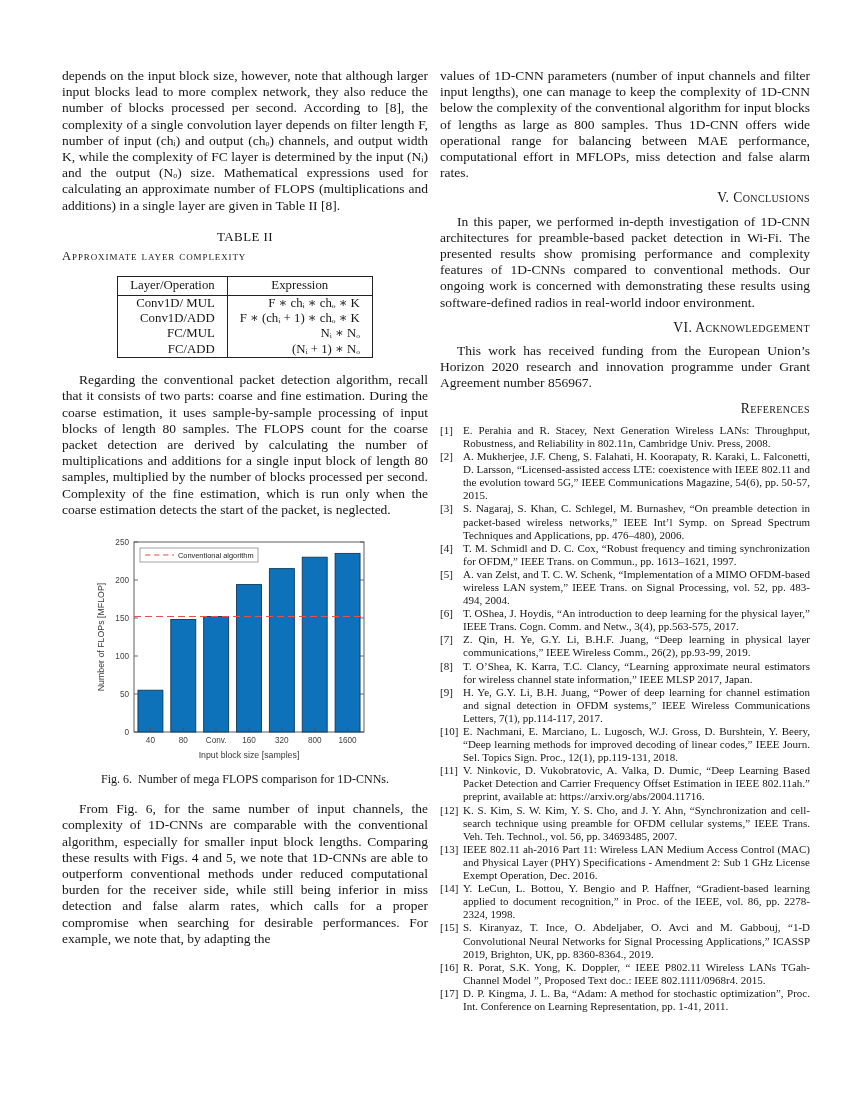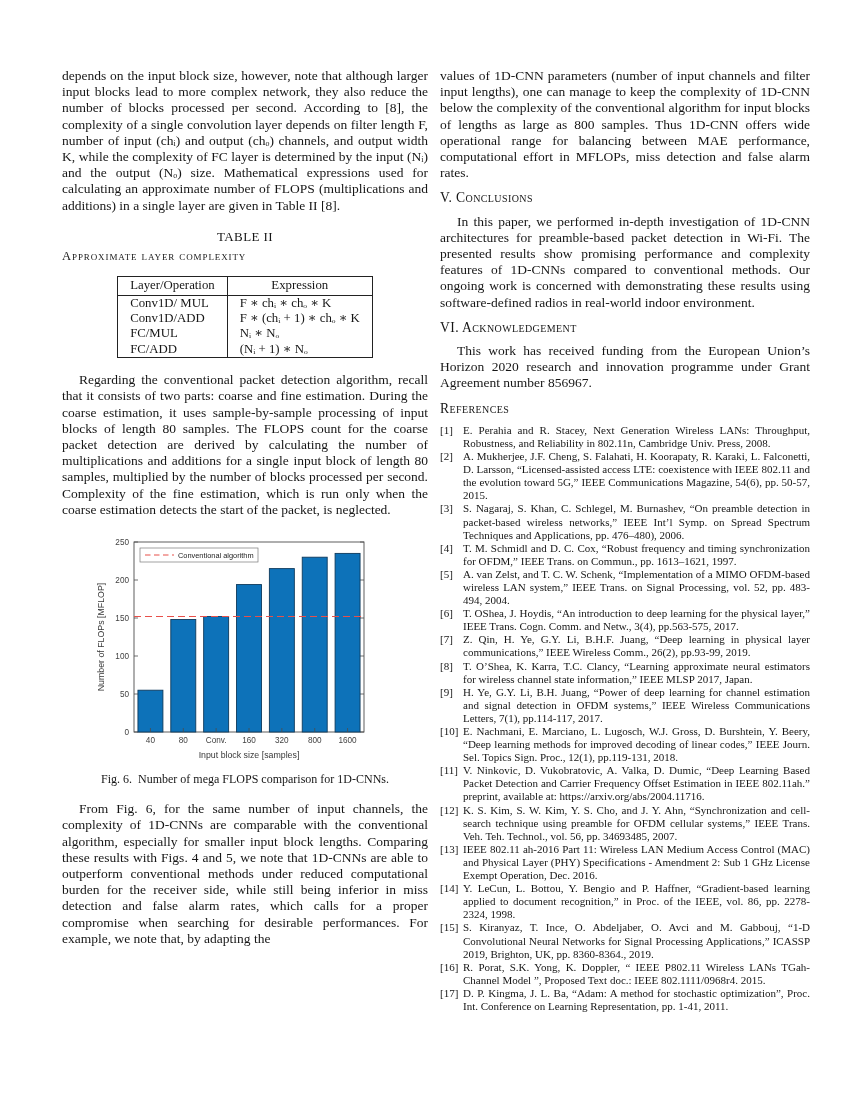--- a/index.html
+++ b/index.html
@@ -18,31 +18,31 @@
   p.indent { text-indent:17px; }
   .para { margin-top:0; }
   .mt { margin-top:14px; }
 
   
   .table-block { margin-top:15px; }
   .table-label { text-align:center; font-size:13px; letter-spacing:0.4px; }
   .table-caption { text-align:left; font-variant:small-caps; font-size:12.6px; letter-spacing:0.9px; margin-top:3px; margin-bottom:12px; }
   table.cmplx { margin:0 auto; border-collapse:collapse; font-size:12.8px; line-height:15.4px; border:1.2px solid #222; }
   table.cmplx th { font-weight:normal; border-bottom:1.2px solid #222; padding:1px 12px; text-align:center; }
-  table.cmplx td { padding:0 12px; text-align:left; }
+  table.cmplx td { padding:0 12px; text-align:right; }
   table.cmplx th:first-child, table.cmplx td:first-child { border-right:1.2px solid #222;margin-left:40px; }
   td.expr, .expr { }
 
   
   .figure-block { margin-top:16px; }
   svg.chart { display:block; margin-left:30px; font-family:"Liberation Sans", "DejaVu Sans", sans-serif; }
   .fig-caption { text-align:center; font-size:12px; line-height:14px; margin-bottom:15px; }
 
   
-  .section-heading { text-align:left; font-variant:small-caps; font-size:13.6px; letter-spacing:0.4px; margin-top:9px; margin-bottom:7px; }
+  .section-heading { text-align:right; font-variant:small-caps; font-size:13.6px; letter-spacing:0.4px; margin-top:9px; margin-bottom:7px; }
 
   
   .references { list-style:none; font-size:11px; line-height:13.1px; margin-top:2px; }
   .ref { position:relative; padding-left:23px; text-align:justify; }
   .ref-num { position:absolute; left:0; top:0; }
 </style>
 </head>
 <body>
 
 <div class="page">

